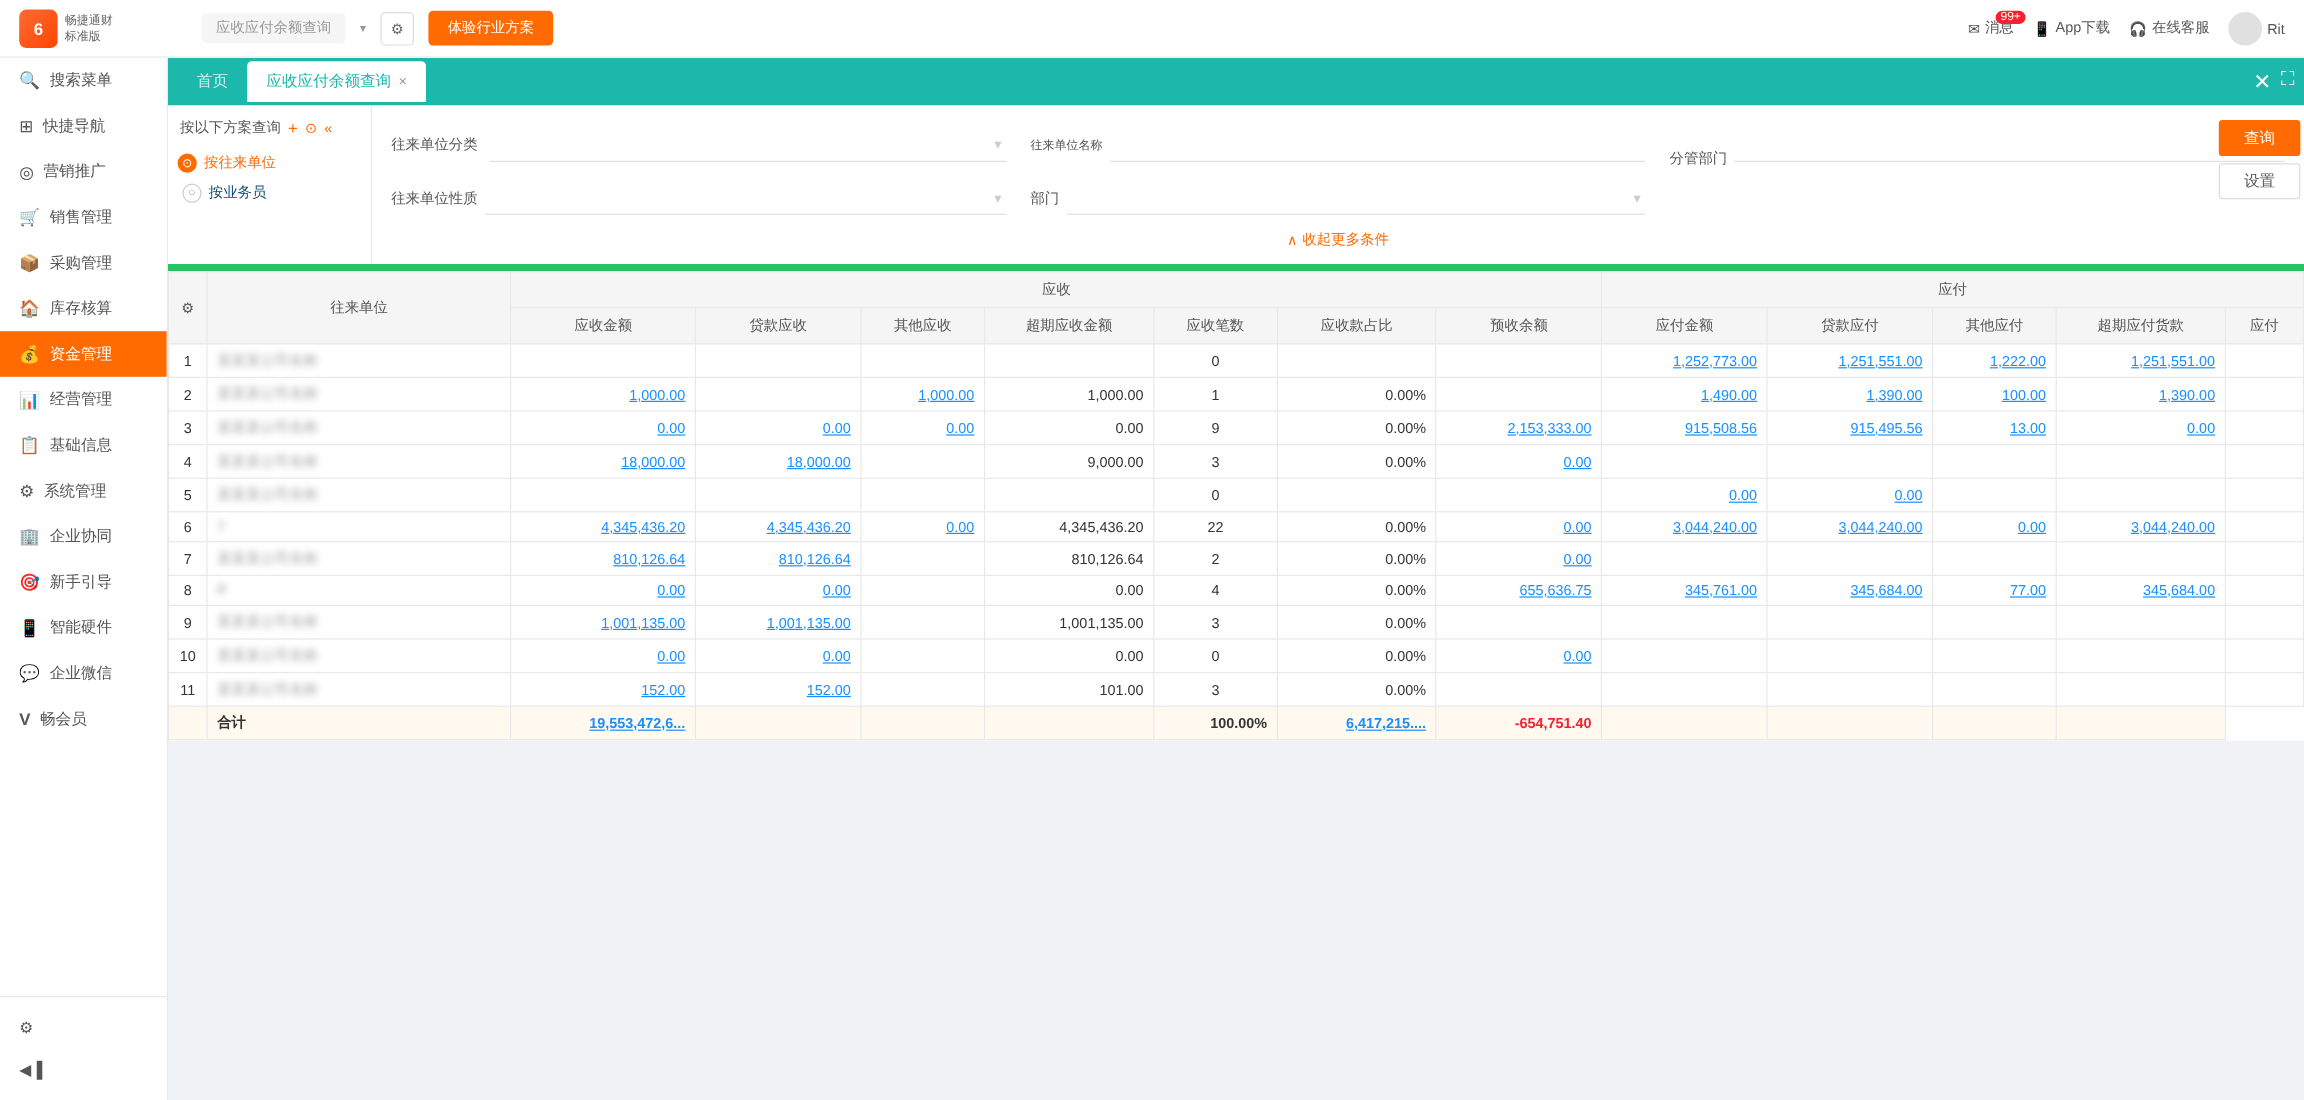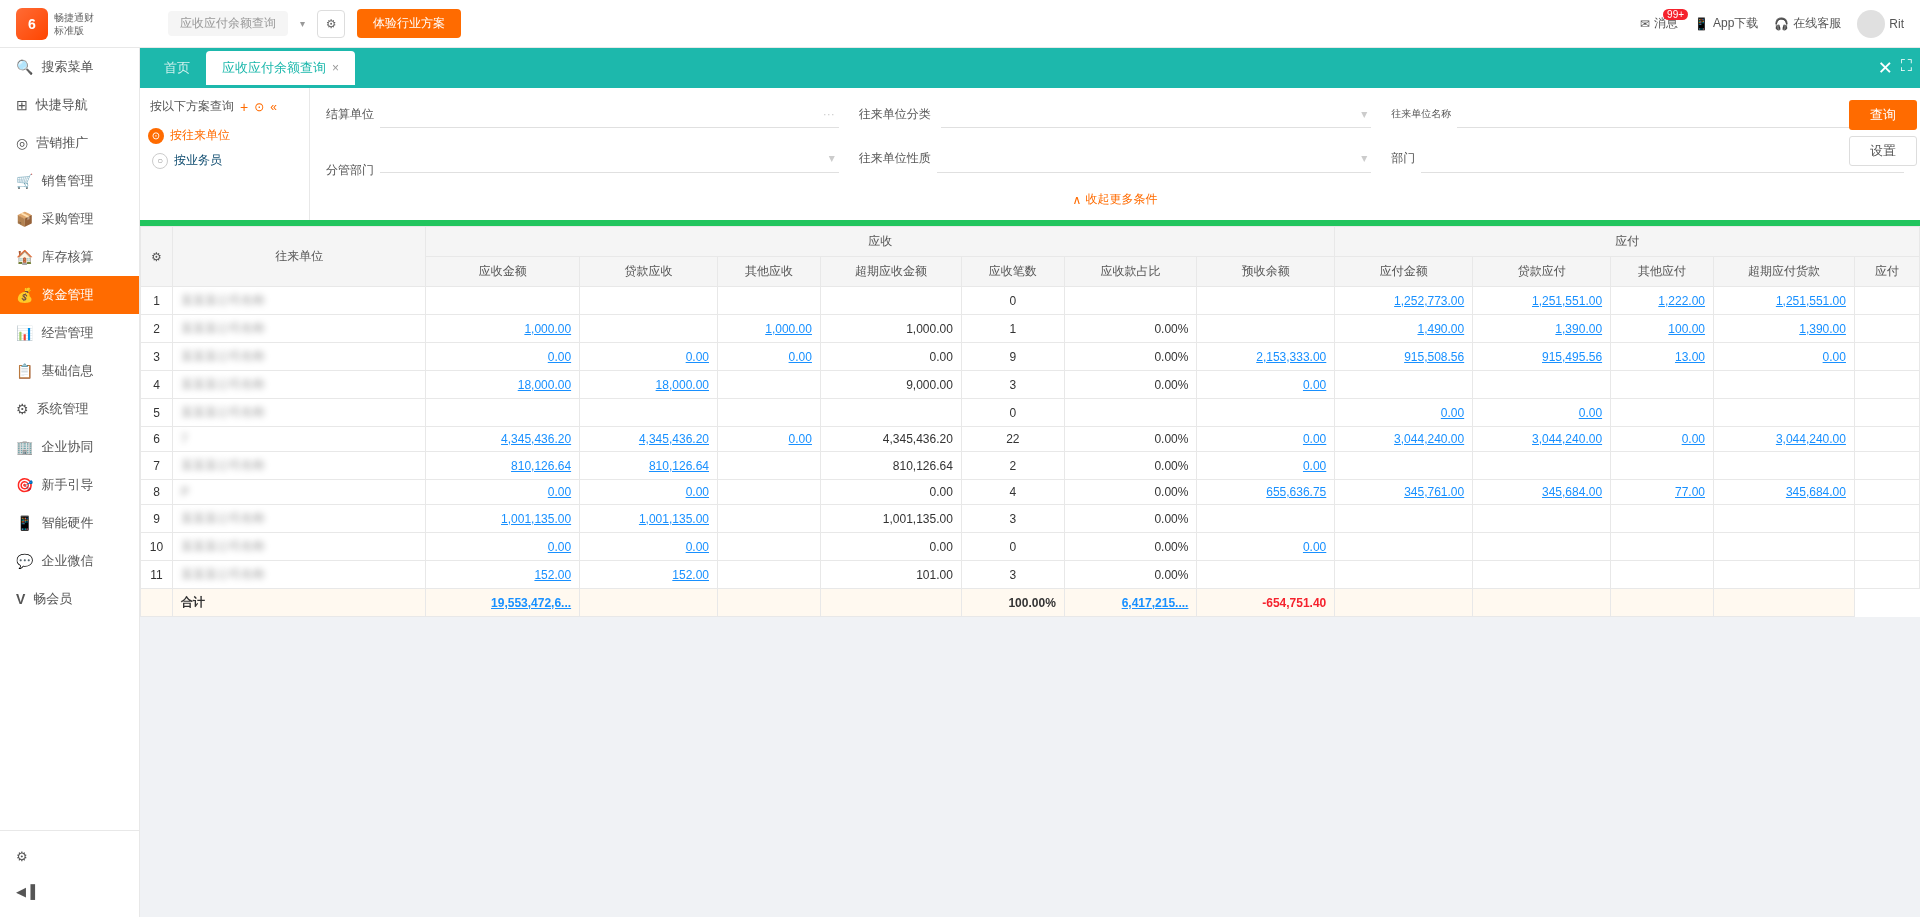--- a/index.html
+++ b/index.html
@@ -394,26 +394,20 @@
         </div>
         <div class="scheme-item" style="padding-left:12px;">
           <div class="scheme-dot-gray">○</div>
           <span style="font-size:12px; color:#0c4a6e;">按业务员</span>
         </div>
       </div>
 
       <div style="flex:1; padding:12px 16px 8px 16px; position:relative;">
         <div style="display:grid; grid-template-columns:1fr 1fr 1fr; gap:10px 20px; margin-bottom:8px;">
 
-          <div style="display:flex; align-items:center; gap:6px;">
-            <span style="font-size:12px; color:#555; white-space:nowrap;">结算单位</span>
-            <div style="flex:1; height:28px; border-bottom:1px solid #e0e0e0; display:flex; align-items:center; justify-content:flex-end; padding:0 4px; cursor:pointer;">
-              <span style="color:#ccc;">···</span>
-            </div>
-          </div>
           <div style="display:flex; align-items:center; gap:10px;">
             <span style="font-size:12px; color:#555; white-space:nowrap;">往来单位分类</span>
             <div style="flex:1; height:28px; border-bottom:1px solid #e0e0e0; display:flex; align-items:center; justify-content:flex-end; padding:0 4px; cursor:pointer;">
               <span style="color:#ccc;">▾</span>
             </div>
           </div>
           <div style="display:flex; align-items:center; gap:6px;">
             <span style="font-size:10px; color:#555; white-space:nowrap;">往来单位名称</span>
             <div style="flex:1; height:28px; border-bottom:1px solid #e0e0e0; display:flex; align-items:center; padding:0 4px; cursor:text;"></div>
           </div>

